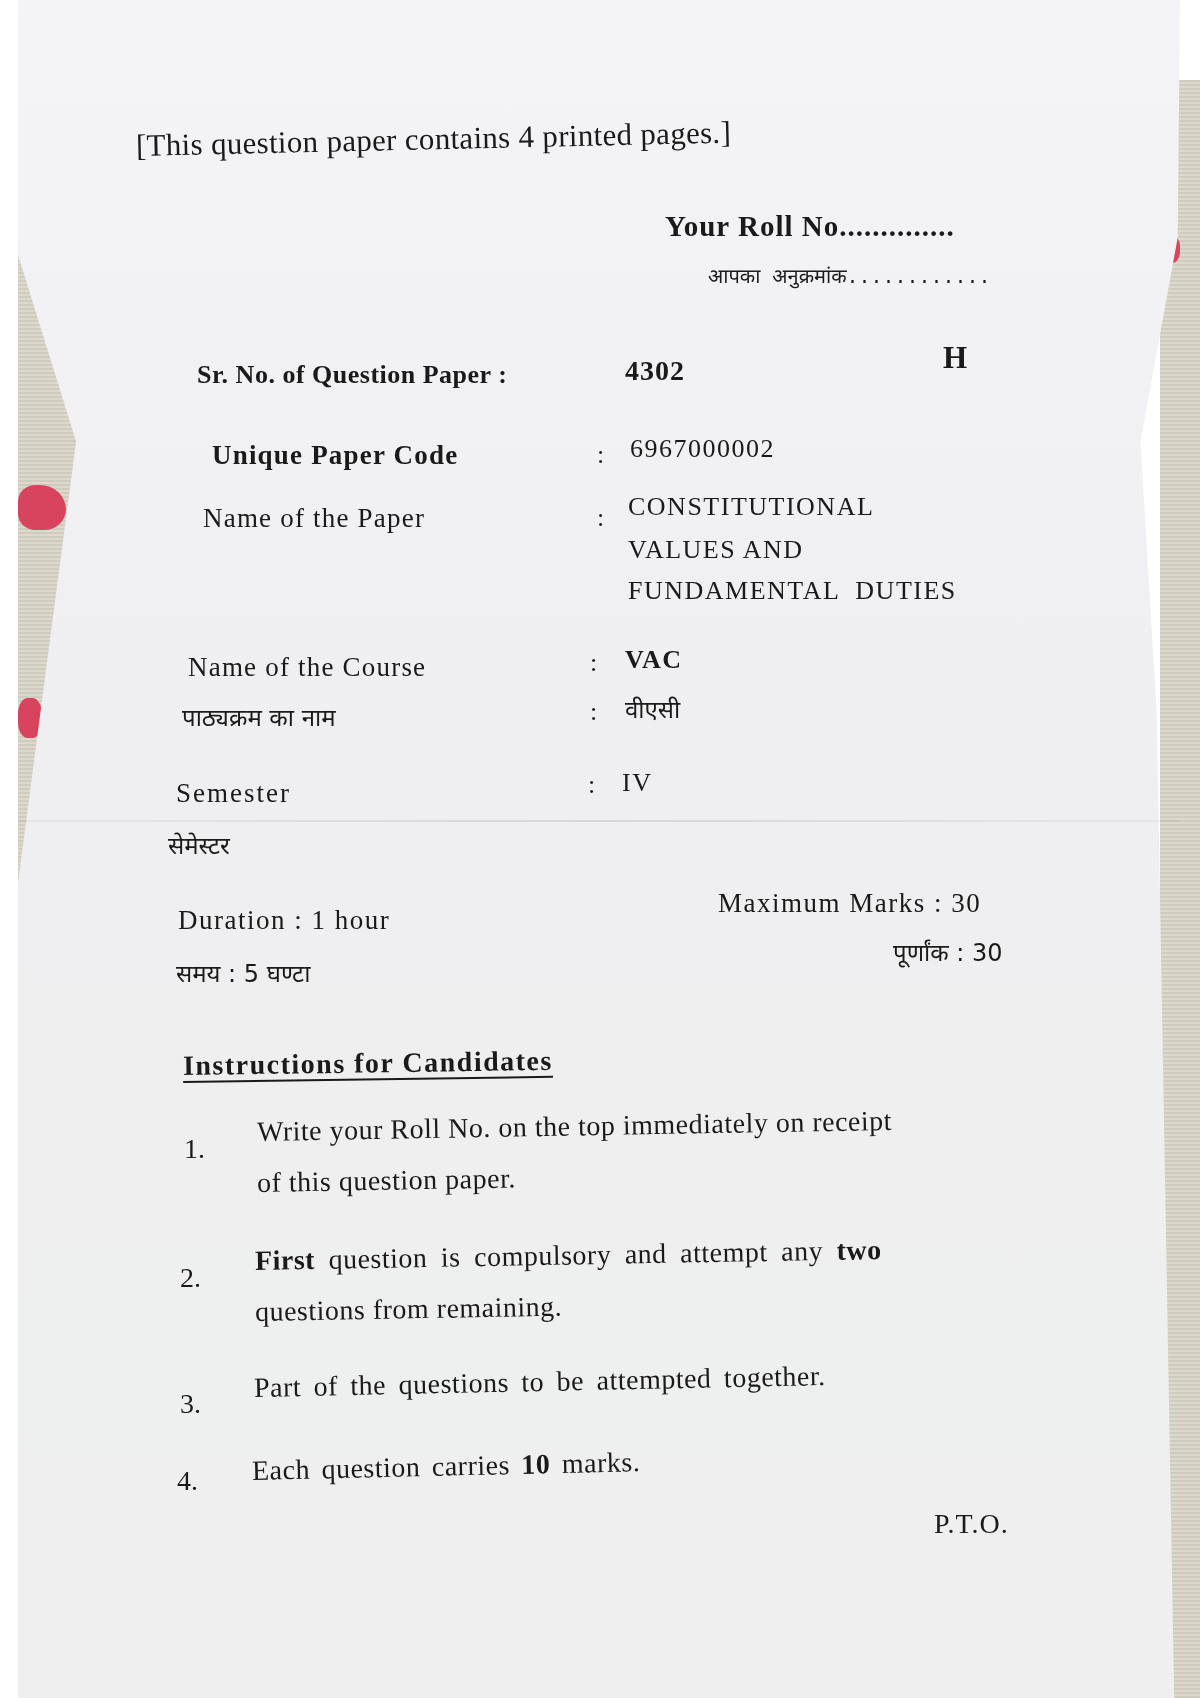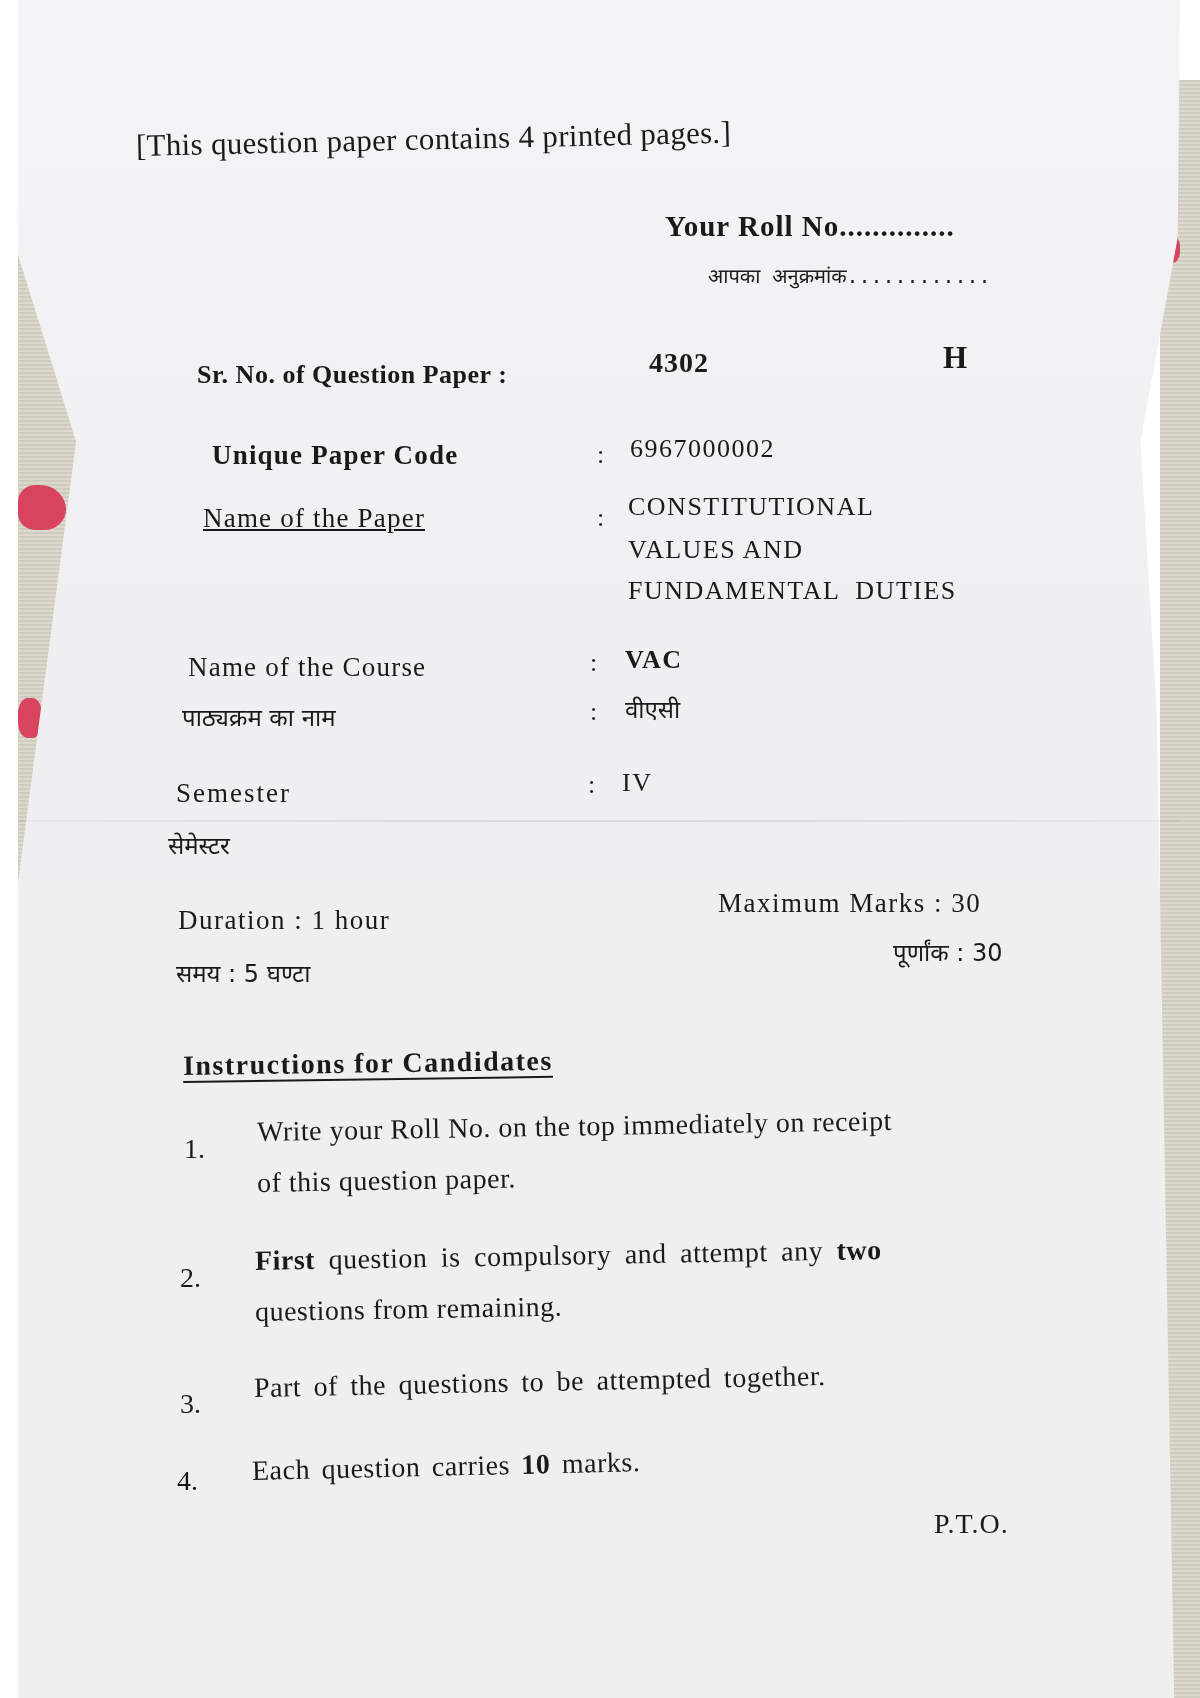--- a/index.html
+++ b/index.html
@@ -57,21 +57,21 @@
   .content {
     position: absolute;
     left: 0; top: 0;
     width: 1200px; height: 1698px;
   }
   .abs { position: absolute; white-space: nowrap; }
   .top-note { left: 136px; top: 128px; font-size: 31px; letter-spacing: 0.3px; transform: rotate(-1.3deg); transform-origin: left center; }
   .roll-en { left: 665px; top: 210px; font-size: 29px; font-weight: bold; letter-spacing: 1px; text-align: center; }
   .roll-hi { left: 668px; top: 262px; font-size: 20px; font-family: Liberation Mono, monospace; margin-left: 40px; }
   .sr-label { left: 197px; top: 360px; font-size: 26px; font-weight: bold; letter-spacing: 0.5px; }
-  .sr-value { left: 625px; top: 347px; font-size: 28px; font-weight: bold; letter-spacing: 1px; margin-left: 24px; }
+  .sr-value { left: 625px; top: 355px; font-size: 28px; font-weight: bold; letter-spacing: 1px; }
   .set-letter { left: 943px; top: 340px; font-size: 31px; font-weight: bold; }
   .label { font-size: 27px; letter-spacing: 1.2px; }
   .colon { font-size: 26px; }
   .value { font-size: 26px; letter-spacing: 1.5px; }
   .hi { font-family: "DejaVu Sans", sans-serif; font-size: 24px; }
   .instr-title { left: 183px; top: 1050px; font-size: 28px; font-weight: bold; letter-spacing: 1.5px; text-decoration: underline; text-underline-offset: 6px; text-decoration-thickness: 2px; transform: rotate(-0.8deg); transform-origin: left center; }
   .inum { font-size: 28px; }
   .itext { font-size: 28px; letter-spacing: 0.5px; }
   .pto { left: 934px; top: 1508px; font-size: 28px; letter-spacing: 1px; }
   b { font-weight: bold; }
@@ -97,21 +97,21 @@
   <div class="abs roll-hi">आपका अनुक्रमांक............</div>
 
   <div class="abs sr-label">Sr. No. of Question Paper :</div>
   <div class="abs sr-value">4302</div>
   <div class="abs set-letter">H</div>
 
   <div class="abs label" style="left:212px; top:440px;font-weight:bold;">Unique Paper Code</div>
   <div class="abs colon" style="left:597px; top:440px;">:</div>
   <div class="abs value" style="left:630px; top:434px;">6967000002</div>
 
-  <div class="abs label" style="left:203px; top:503px;text-decoration:underline;">Name of the Paper</div>
+  <div class="abs label" style="left:203px; top:503px;">Name of the Paper</div>
   <div class="abs colon" style="left:597px; top:503px;">:</div>
   <div class="abs value" style="left:628px; top:492px;">CONSTITUTIONAL</div>
   <div class="abs value" style="left:628px; top:535px;">VALUES AND</div>
   <div class="abs value" style="left:628px; top:576px; word-spacing:8px;">FUNDAMENTAL DUTIES</div>
 
   <div class="abs label" style="left:188px; top:652px;">Name of the Course</div>
   <div class="abs colon" style="left:590px; top:648px;">:</div>
   <div class="abs value" style="left:625px; top:645px; font-weight:bold;">VAC</div>
   <div class="abs hi" style="left:182px; top:700px;">पाठ्यक्रम का नाम</div>
   <div class="abs colon" style="left:590px; top:697px;">:</div>

